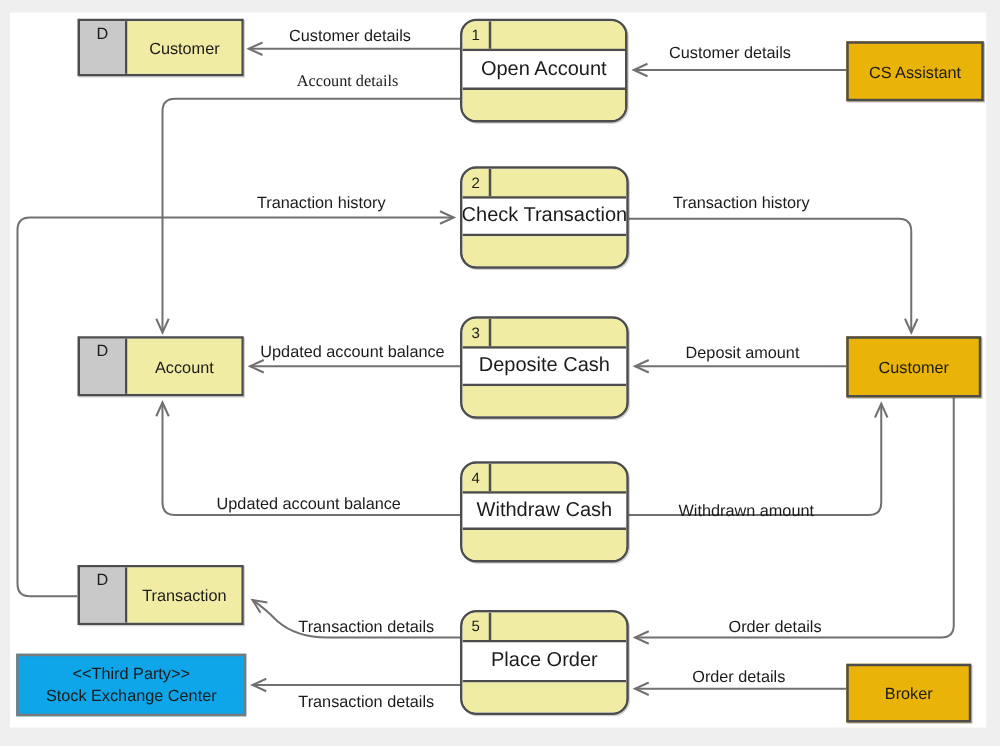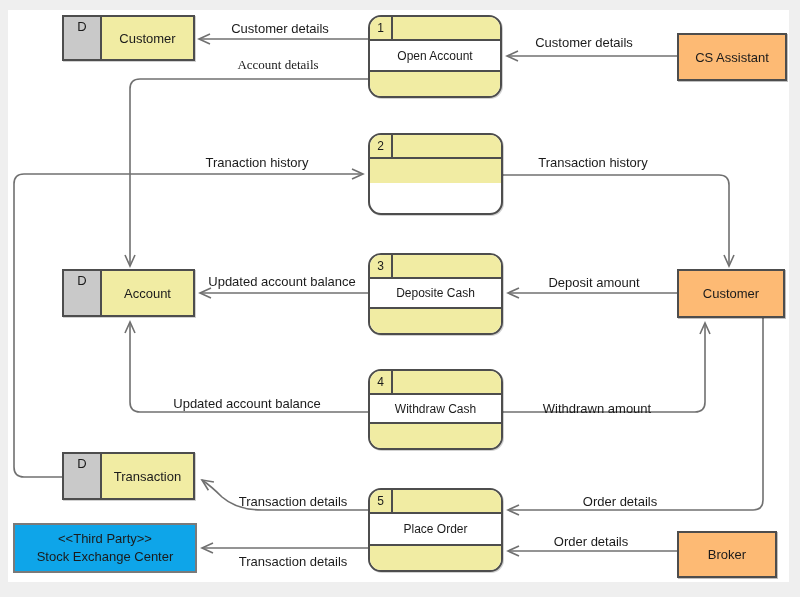--- a/index.html
+++ b/index.html
@@ -41,27 +41,27 @@
     height:24px; background:#f1eca3; border-bottom:2px solid #4d4d4d;
     display:flex; flex-shrink:0;
   }
   .proc-num {
     width:23px; border-right:2px solid #4d4d4d; display:flex;
     align-items:center; justify-content:center; font-size:12px; color:#1b1b1b;
   }
   .proc-name {
     flex:1; background:#fff; border-bottom:2px solid #4d4d4d;
     display:flex; align-items:center; justify-content:center;
-    font-size:12px; color:#1b1b1b; white-space:nowrap;
+    font-size:16px; color:#1b1b1b; white-space:nowrap;
   }
   .proc-bottom { height:24px; background:#f1eca3; flex-shrink:0; }
 
   
   .entity {
-    position:absolute; background:#fdba74; border:2px solid #4d4d4d;
+    position:absolute; background:#eab308; border:2px solid #4d4d4d;
     display:flex; align-items:center; justify-content:center;
     font-size:13px; color:#1b1b1b;
     box-shadow:1px 1px 0 rgba(0,0,0,0.25);
   }
 
   
   .third-party {
     position:absolute; background:#0ea5e9; border:2px solid #7a7a7a;
     display:flex; flex-direction:column; align-items:center; justify-content:center;
     font-size:13px; color:#1b1b1b; line-height:1.4; text-align:center;
@@ -118,20 +118,21 @@
   <div class="proc-top">
     <div class="proc-num">1</div>
   </div>
   <div class="proc-name">Open Account</div>
   <div class="proc-bottom"></div>
 </div>
 <div class="process" style="left:368px; top:133px; width:135px; height:82px;">
   <div class="proc-top">
     <div class="proc-num">2</div>
   </div>
+  <div class="proc-name">Check Transaction</div>
   <div class="proc-bottom"></div>
 </div>
 <div class="process" style="left:368px; top:253px; width:135px; height:82px;">
   <div class="proc-top">
     <div class="proc-num">3</div>
   </div>
   <div class="proc-name">Deposite Cash</div>
   <div class="proc-bottom"></div>
 </div>
 <div class="process" style="left:368px; top:369px; width:135px; height:81px;">

